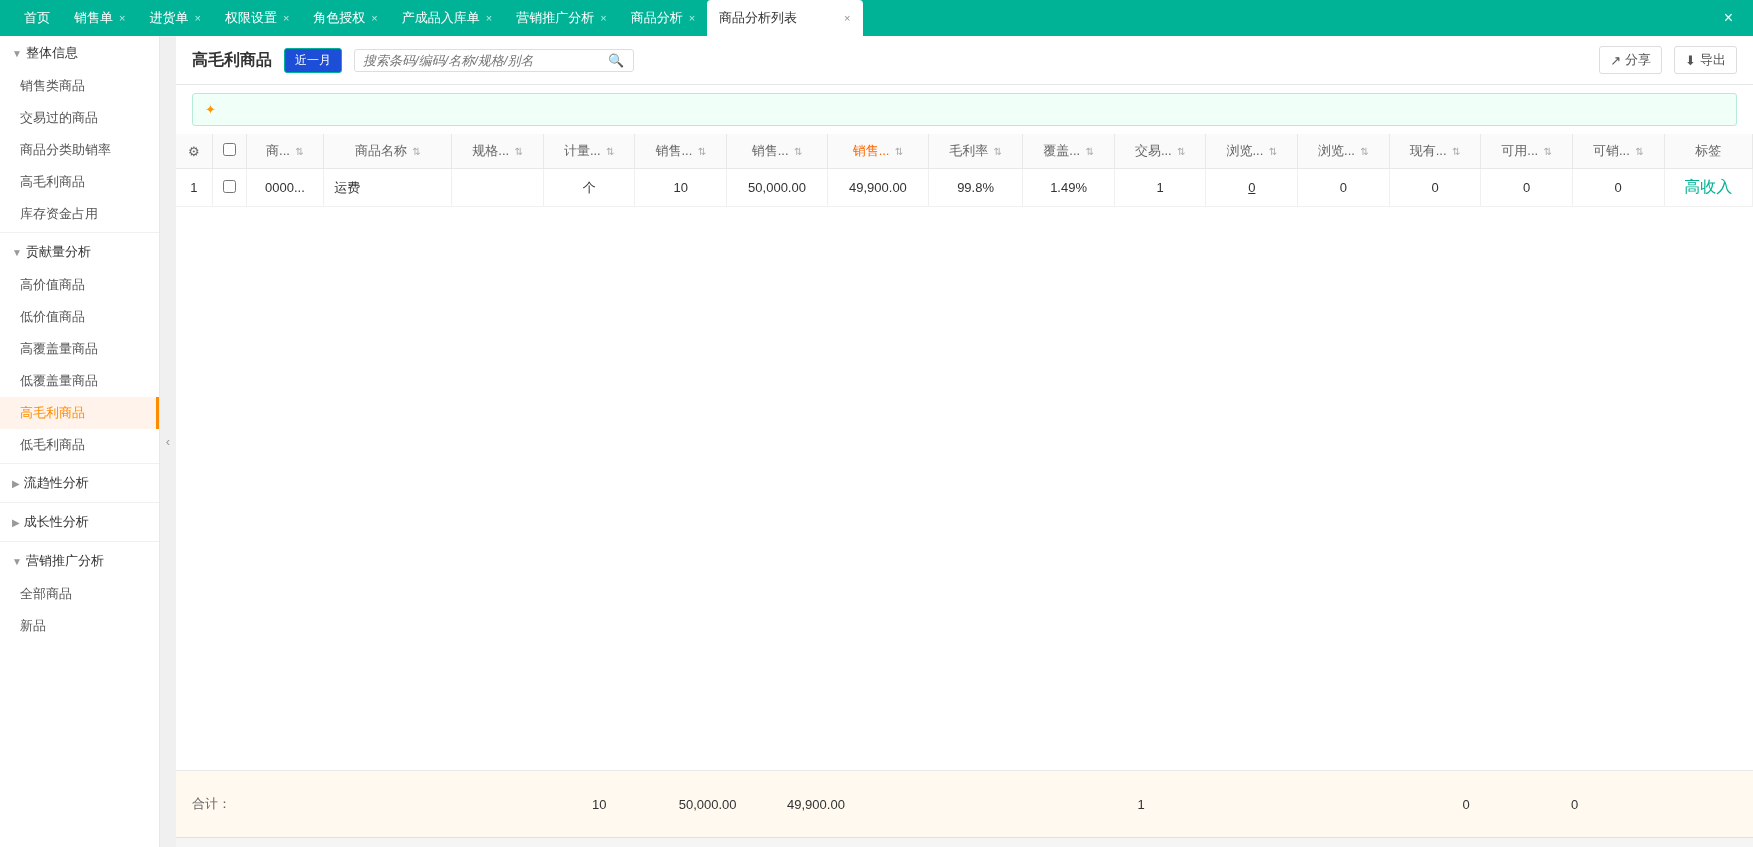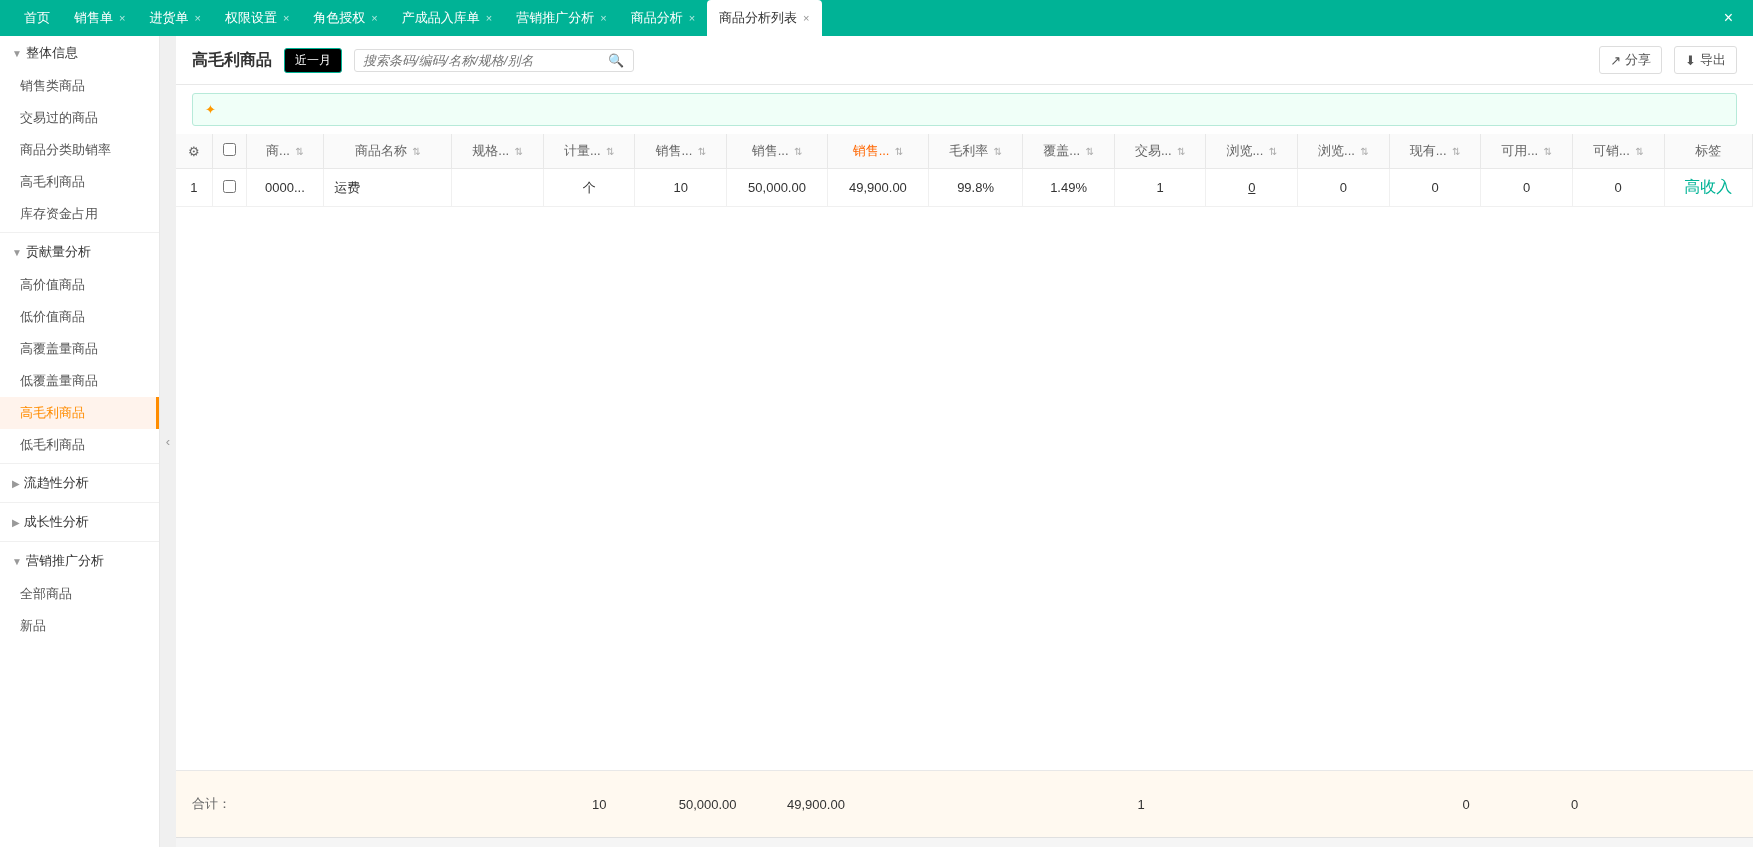--- a/index.html
+++ b/index.html
@@ -23,20 +23,21 @@
       cursor: pointer;
       white-space: nowrap;
       font-size: 13px;
       color: white;
       position: relative;
     }
     .top-nav .nav-item.active {
       background: white;
       color: #333;
       border-radius: 4px 4px 0 0;
+      gap: 41px;
     }
     .top-nav .nav-item .close-x {
       margin-left: 6px;
       font-size: 11px;
       opacity: 0.7;
       cursor: pointer;
     }
     .top-nav .nav-item.active .close-x { color: #666; }
     .top-nav-spacer { flex: 1; }
     .top-nav-close {
@@ -124,21 +125,21 @@
     .filter-btn {
       padding: 3px 10px;
       border: 1px solid #ddd;
       border-radius: 3px;
       background: white;
       cursor: pointer;
       font-size: 12px;
       color: #555;
     }
     .filter-btn.active {
-      background: #000000;
+      background: #1d4ed8;
       color: white;
       border-color: #00b396;
     }
     .search-box {
       display: flex;
       align-items: center;
       border: 1px solid #ddd;
       border-radius: 3px;
       padding: 3px 8px;
       flex: 1;

